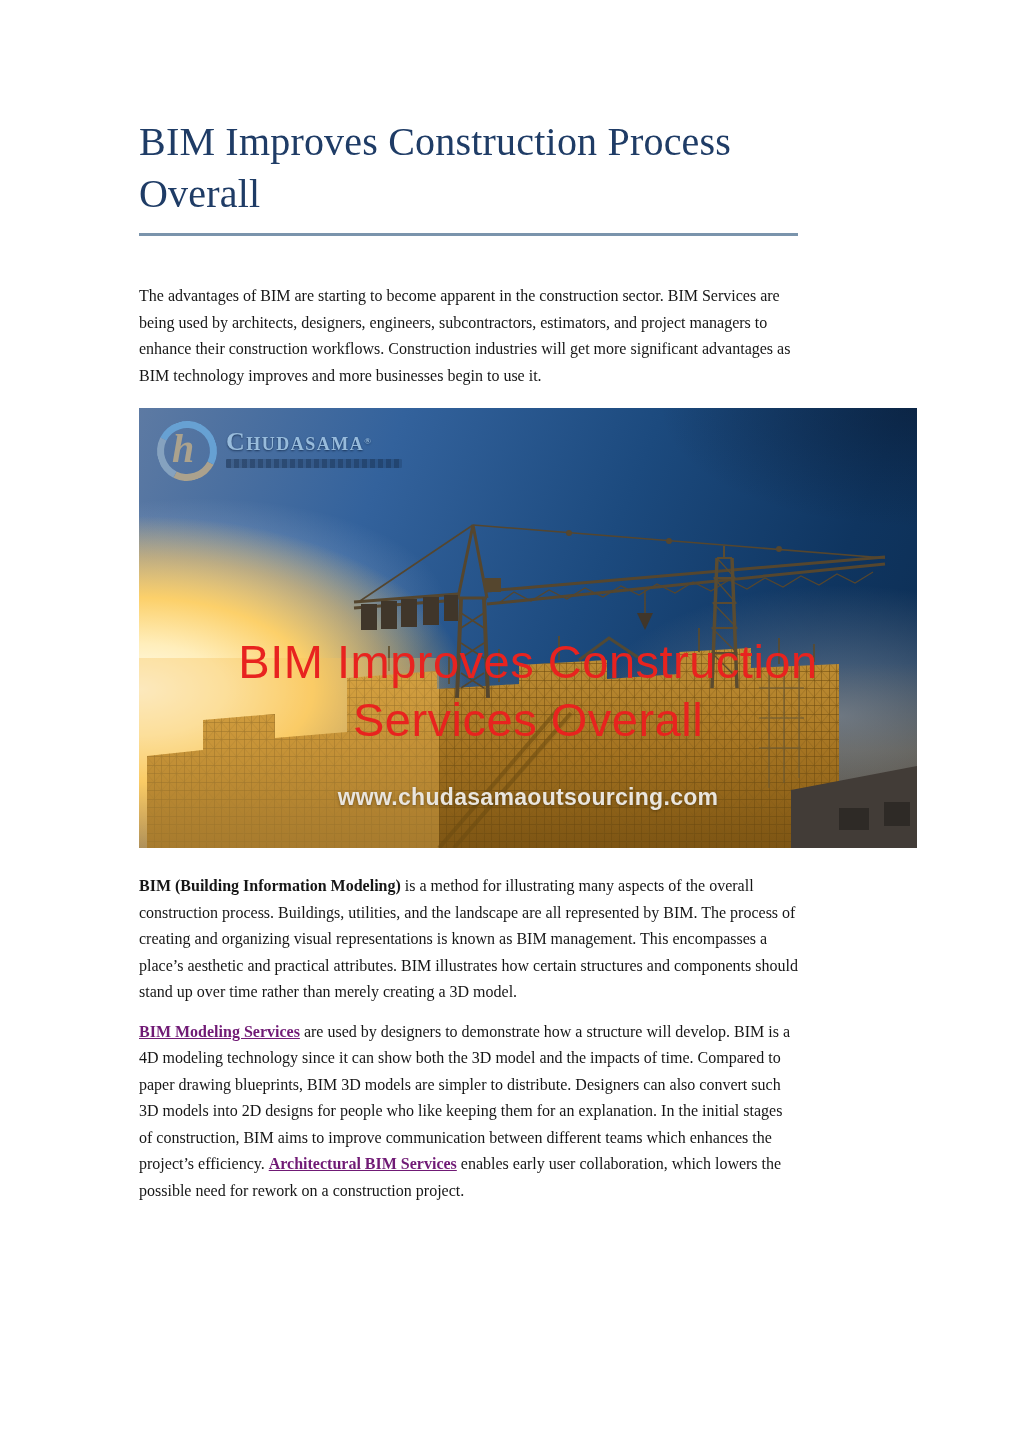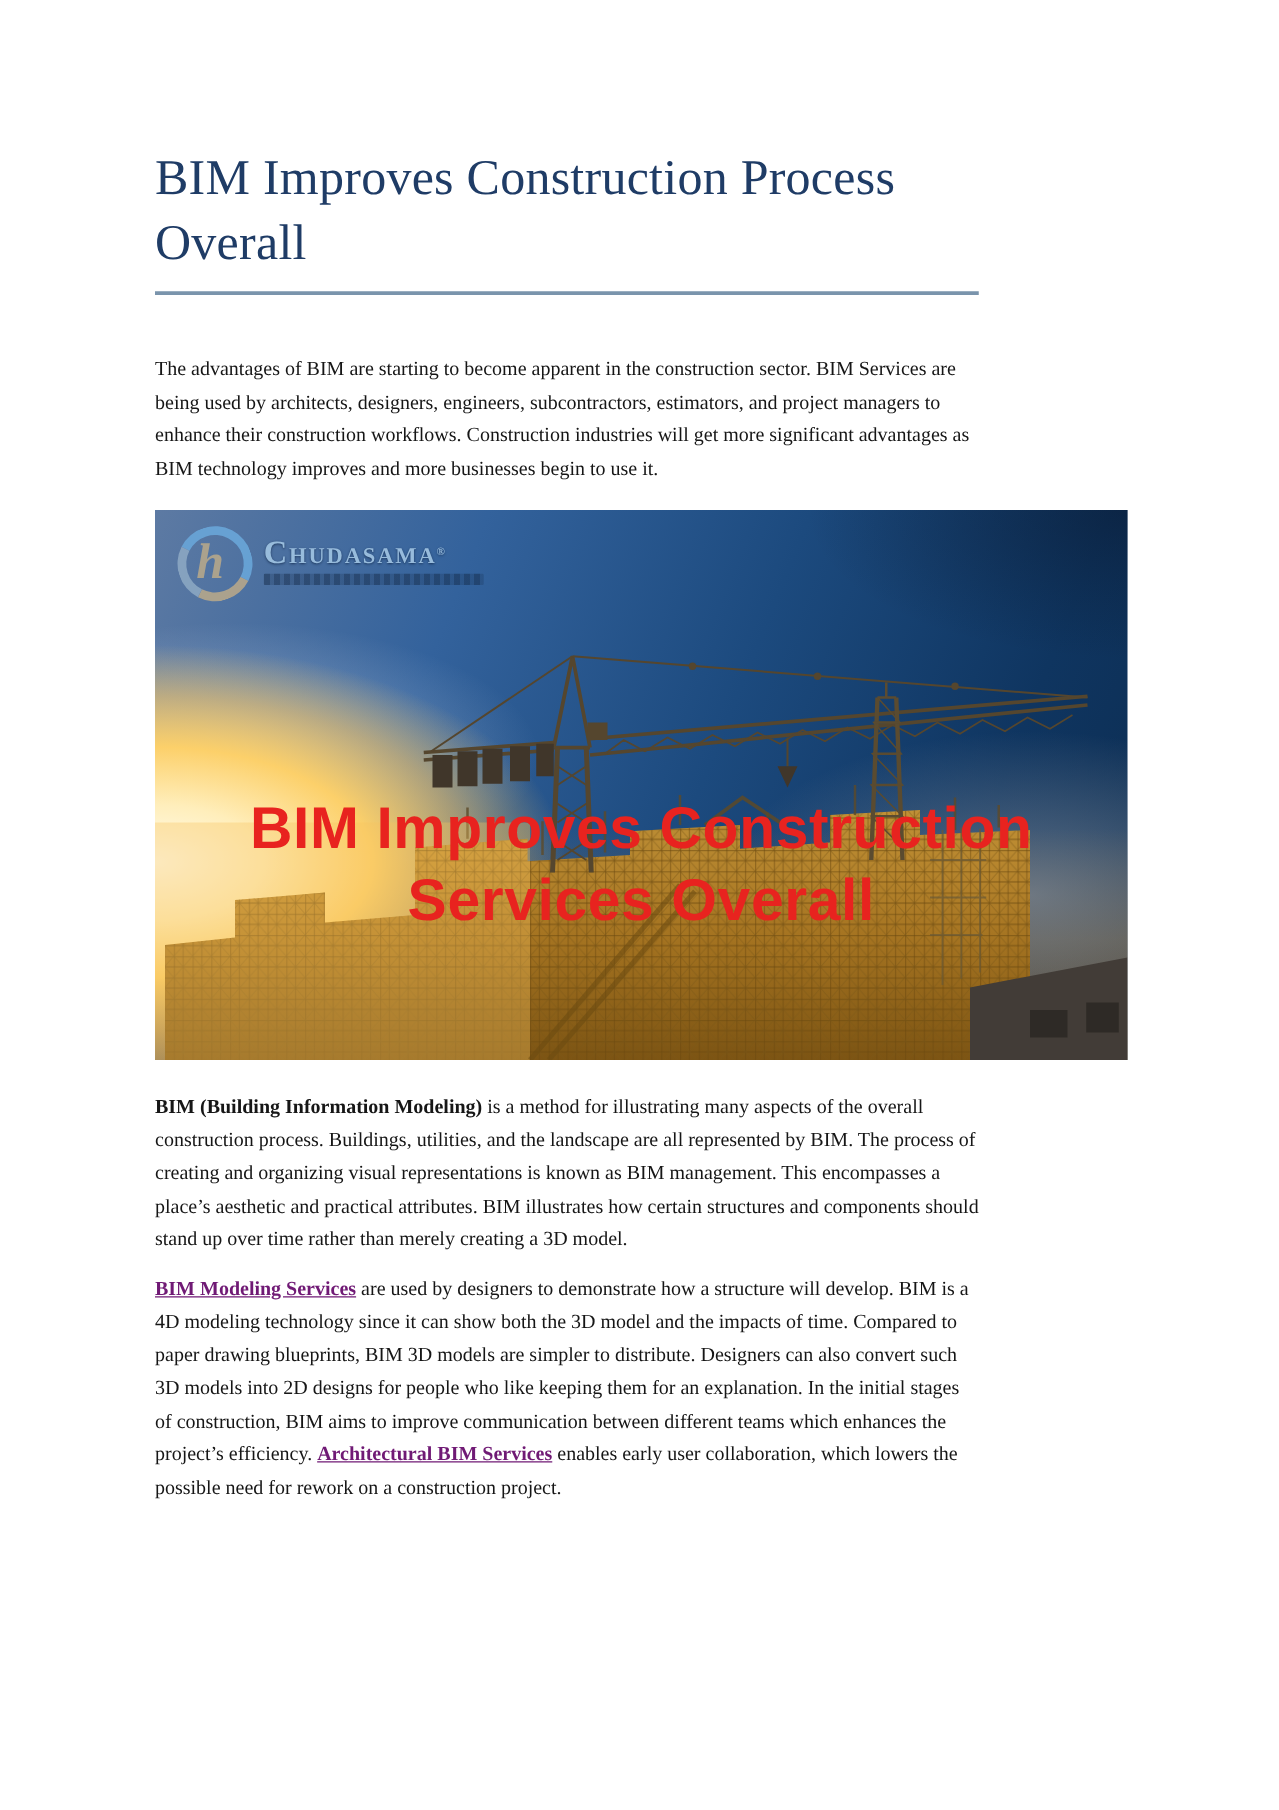--- a/index.html
+++ b/index.html
@@ -1,17 +1,17 @@
 <!DOCTYPE html>
 <html><head>
 <meta charset="utf-8">
 <style>
   html,body{margin:0;padding:0;background:#ffffff;}
   body{width:1023px;height:1448px;font-family:"Liberation Serif",serif;color:#161616;}
-  .page{position:relative;width:904px;height:1448px;box-sizing:border-box;padding:116px 121px 0 124px;overflow:hidden;background:#ffffff;}
+  .page{position:relative;width:904px;height:1448px;box-sizing:border-box;padding:116px 121px 0 124px;overflow:hidden;background:#ffffff;margin-left:15px;}
 
   .doc-title{margin:0;font-weight:400;font-size:40px;line-height:52px;color:#1f3c66;letter-spacing:.2px;}
   .title-rule{height:3px;background:#7a94ac;margin-top:13px;border:none;}
 
   p.body-text{margin:0;font-size:16px;line-height:26.5px;color:#161616;}
   p.intro{margin-top:47px;}
   p.p2{margin-top:25px;}
   p.p3{margin-top:13px;}
   .bold-lead{font-weight:bold;}
   a.doc-link{color:#701a75;font-weight:bold;text-decoration:underline;cursor:pointer;}
@@ -37,21 +37,21 @@
   .logo-text{padding-top:6px;}
   .logo-name{font-family:"Liberation Serif",serif;font-weight:bold;color:#9fc3e2;
     text-shadow:0 1px 2px rgba(10,30,60,.75);letter-spacing:1.5px;white-space:nowrap;}
   .logo-name .big{font-size:26px;}
   .logo-name .rest{font-size:18px;}
   .logo-name sup{font-size:9px;color:#9fc3e2;}
   .logo-tagline-bar{margin-top:2px;width:176px;height:9px;border-radius:1px;opacity:.85;
     background:repeating-linear-gradient(90deg, rgba(18,38,66,.6) 0 5px, rgba(18,38,66,.28) 5px 8px);}
 
   .overlay-title{position:absolute;left:0;right:0;top:225px;text-align:center;
-    font-family:"Liberation Sans",sans-serif;font-weight:bold;color:#e8231f;
+    font-family:"Liberation Sans",sans-serif;font-weight:normal;color:#e8231f;
     font-size:47px;line-height:58px;letter-spacing:.5px;}
   .hero-site{position:absolute;left:0;right:0;top:376px;text-align:center;
     font-family:"Liberation Sans",sans-serif;font-weight:bold;font-size:23px;
     color:#e9e5de;letter-spacing:.3px;text-shadow:0 1px 3px rgba(60,40,10,.55);}
 </style>
 </head>
 <body>
 
 <div class="page">
 
@@ -139,19 +139,20 @@
         <span class="logo-name"><span class="big">C</span><span class="rest">HUDASAMA</span><sup>®</sup></span>
         <div class="logo-tagline-bar"></div>
       </div>
     </div>
 
     <div class="overlay-title">
       <div>BIM Improves Construction</div>
       <div>Services Overall</div>
     </div>
 
+    <div class="hero-site">www.chudasamaoutsourcing.com</div>
   </figure>
 
   <p class="body-text p2"><strong class="bold-lead">BIM (Building Information Modeling)</strong><span> is a method for illustrating many aspects of the overall construction process. Buildings, utilities, and the landscape are all represented by BIM. The process of creating and organizing visual representations is known as BIM management. This encompasses a place’s aesthetic and practical attributes. BIM illustrates how certain structures and components should stand up over time rather than merely creating a 3D model.</span></p>
 
   <p class="body-text p3"><a class="doc-link">BIM Modeling Services</a><span> are used by designers to demonstrate how a structure will develop. BIM is a 4D modeling technology since it can show both the 3D model and the impacts of time. Compared to paper drawing blueprints, BIM 3D models are simpler to distribute. Designers can also convert such 3D models into 2D designs for people who like keeping them for an explanation. In the initial stages of construction, BIM aims to improve communication between different teams which enhances the project’s efficiency. </span><a class="doc-link">Architectural BIM Services</a><span> enables early user collaboration, which lowers the possible need for rework on a construction project.</span></p>
 
 </div>
 
 </body></html>

